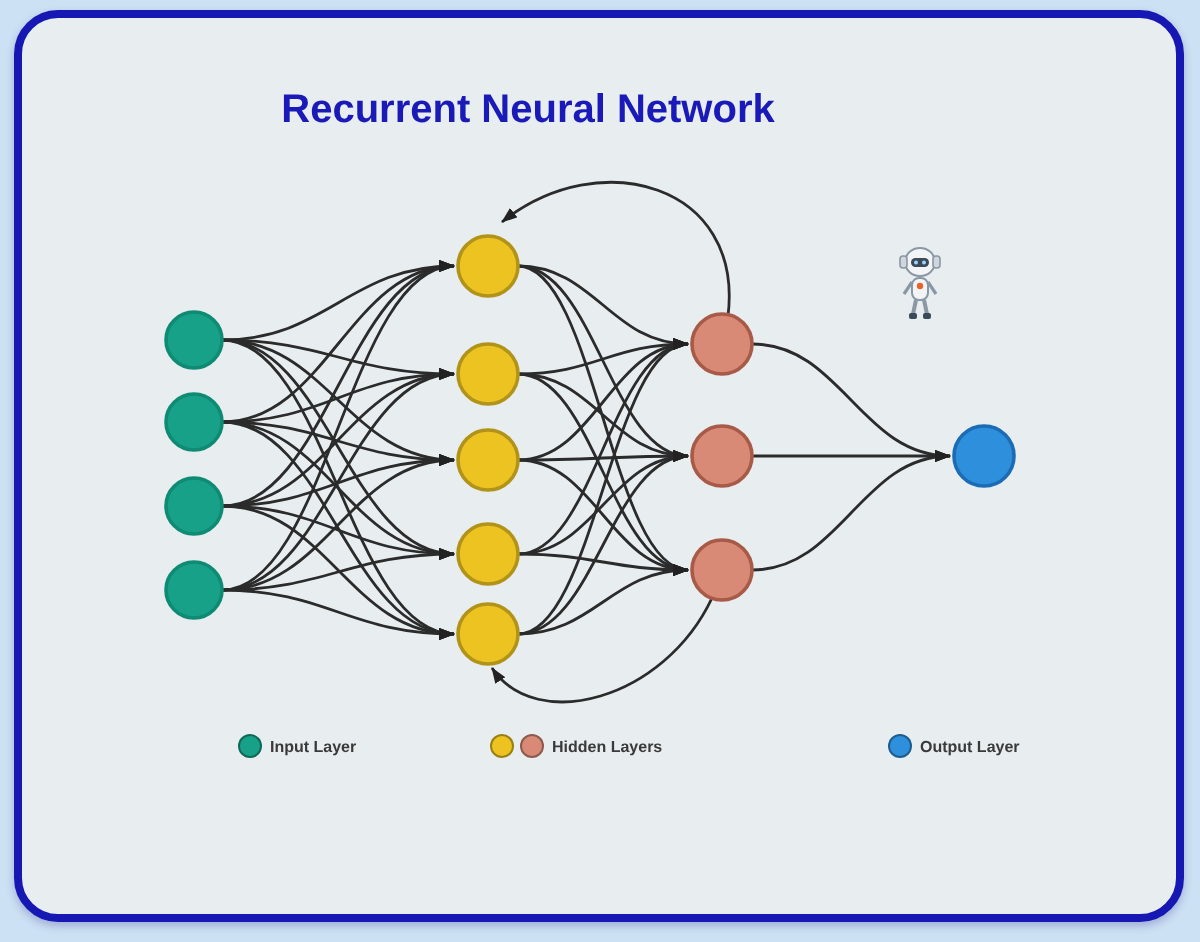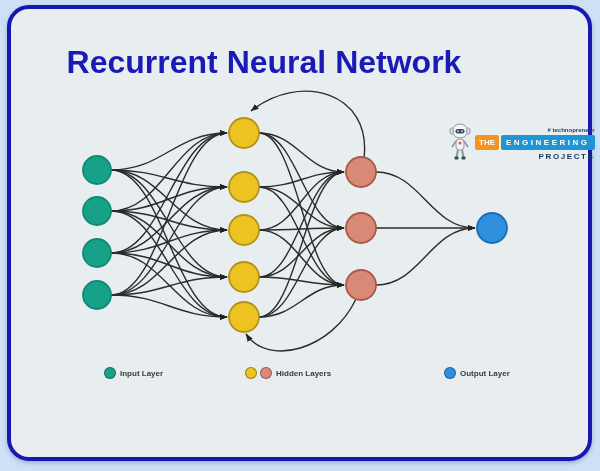--- a/index.html
+++ b/index.html
@@ -8,21 +8,21 @@
     background:#cde1f4;
     font-family:"Liberation Sans", sans-serif;
   }
   .panel{
     position:absolute;left:7px;top:5px;width:577px;height:448px;
     background:#e8eeef;border:4px solid #1717b3;border-radius:22px;
     box-shadow:0 2px 4px rgba(20,20,120,.25);
   }
   .title{
     position:absolute;left:0;top:44px;width:528px;text-align:center;
-    font-size:32px;font-weight:800;color:#1a1ab8;letter-spacing:0px;margin:0;
+    font-size:20px;font-weight:800;color:#1a1ab8;letter-spacing:0px;margin:0;
   }
   svg.net{position:absolute;left:0;top:0;width:600px;height:471px;pointer-events:none;}
   
   .logo{position:absolute;left:448px;top:118px;width:130px;height:52px;display:flex;align-items:center;}
   .logo-robot{flex:0 0 auto;margin-right:3px;}
   .logo-words{display:flex;flex-direction:column;align-items:flex-end;}
   .logo-tagline{font-size:6px;font-weight:700;color:#1c3b5e;margin-bottom:2px;}
   .logo-row{display:flex;align-items:stretch;}
   .logo-the{
     background:#f6921e;color:#fff;font-size:8px;font-weight:800;
@@ -125,31 +125,23 @@
       <circle cx="10" cy="10.2" r="1" fill="#9fd4f5"></circle>
       <circle cx="14" cy="10.2" r="1" fill="#9fd4f5"></circle>
       <rect x="8" y="18" width="8" height="11" rx="3.5" fill="#f2f4f6" stroke="#8a97a5" stroke-width="1"></rect>
       <circle cx="12" cy="22" r="1.6" fill="#e8632c"></circle>
       <path d="M8,20 L4,26 M16,20 L20,26" stroke="#8a97a5" stroke-width="1.6" fill="none"></path>
       <path d="M10,29 L8.5,36 M14,29 L15.5,36" stroke="#8a97a5" stroke-width="2" fill="none"></path>
       <rect x="6.5" y="35.5" width="4" height="3" rx="1" fill="#3b4a58"></rect>
       <rect x="13.5" y="35.5" width="4" height="3" rx="1" fill="#3b4a58"></rect>
     </svg>
   </span>
-  <span class="logo-words">
-    <span class="logo-tagline"># technopreneur</span>
-    <span class="logo-row">
-      <span class="logo-the">THE</span>
-      <span class="logo-eng">ENGINEERING</span>
-    </span>
-    <span class="logo-projects">PROJECTS</span>
-  </span>
 </div>
 
-<div class="legend-item" style="left:76px;padding-left:28px;">
+<div class="legend-item" style="left:91px;padding-left:28px;">
   <span class="dots">
       <span class="legend-dot" style="background: rgb(24, 161, 137);"></span>
     </span>
   <span>Input Layer</span>
 </div>
 <div class="legend-item" style="left:225px;padding-left:20px;">
   <span class="dots">
       <span class="legend-dot" style="background: rgb(236, 195, 32);"></span>
       <span class="legend-dot" style="background: rgb(217, 138, 118);"></span>
     </span>

